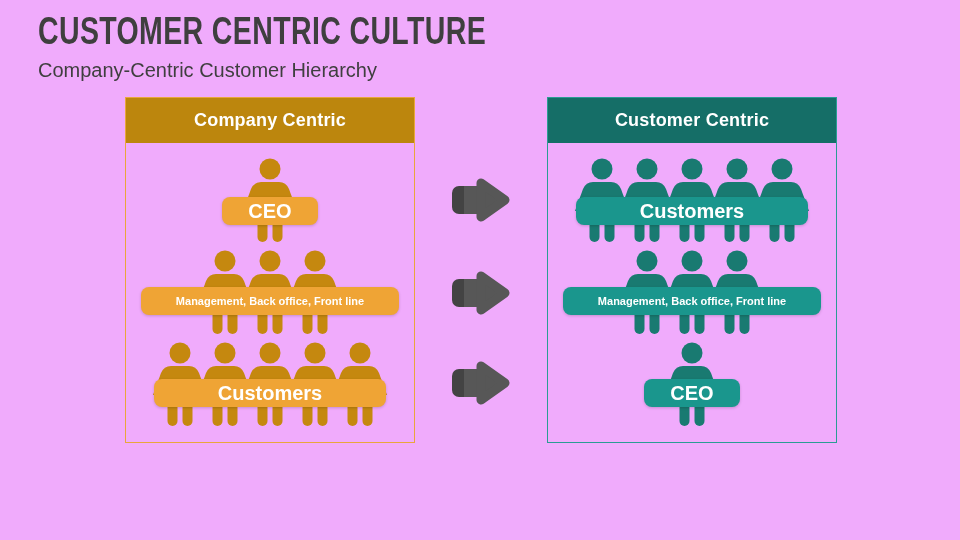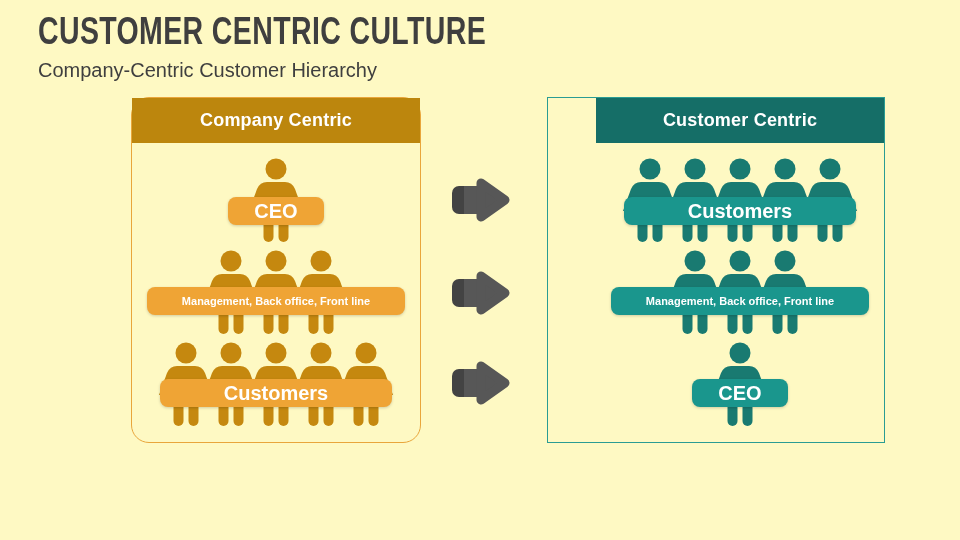--- a/index.html
+++ b/index.html
@@ -1,17 +1,17 @@
 <!DOCTYPE html>
 <html><head>
 <meta charset="utf-8">
 <style>
   html,body{margin:0;padding:0;}
   body{background:#F1F1F2;}
-  .slide{position:relative;width:960px;height:540px;background:#fef9c3;overflow:hidden;
+  .slide{position:relative;width:960px;height:540px;background:#f0abfc;overflow:hidden;
          font-family:"Liberation Sans",sans-serif;}
   .title{position:absolute;left:38px;top:10px;margin:0;font-size:38px;font-weight:700;
          color:#3F3F3F;white-space:nowrap;transform:scaleX(0.75);transform-origin:0 0;
          letter-spacing:0.5px;}
   .subtitle{position:absolute;left:38px;top:59px;font-size:20px;color:#3F3F3F;white-space:nowrap;}
   .panel{position:absolute;top:97px;width:288px;height:344px;border:1px solid #ccc;box-sizing:content-box;}
   .panel-header{height:45px;line-height:45px;text-align:center;color:#FFFFFF;
                 font-weight:700;font-size:18px;letter-spacing:0.2px;}
   .panel-content{position:relative;width:288px;height:299px;}
   .person{position:absolute;width:58px;height:84px;}
@@ -23,21 +23,21 @@
   .arrows{position:absolute;left:451px;top:0;width:64px;height:540px;}
   .arrow{position:absolute;left:0;width:62px;height:50px;}
 </style>
 </head>
 <body style="background: rgb(241, 241, 242);">
 
 <div class="slide">
   <h1 class="title">CUSTOMER CENTRIC CULTURE</h1>
   <div class="subtitle">Company-Centric Customer Hierarchy</div>
 
-  <div class="panel" id="panel-0" style="left: 131px; border-color: rgb(233, 166, 59); border-radius: 18px;">
+  <div class="panel" id="panel-0" style="left: 125px; border-color: rgb(233, 166, 59);">
     <div class="panel-header" style="background: rgb(188, 134, 13);">Company Centric</div>
     <div class="panel-content">
         <div class="person" style="left: 115px; top: 15px;">
           <svg viewBox="0 0 58 84" width="58" height="84" aria-hidden="true">
             <circle cx="29" cy="11" r="10.5" fill="#C5880F"></circle>
             <path d="M20 24 h18 q7 0 10 7 l8 22 h-54 l8 -22 q3 -7 10 -7 z" fill="#C5880F"></path>
             <rect x="16.5" y="50" width="10" height="34" rx="5" fill="#C5880F"></rect>
             <rect x="31.5" y="50" width="10" height="34" rx="5" fill="#C5880F"></rect>
           </svg>
         </div>
@@ -122,21 +122,21 @@
           <rect x="13" y="11" width="15" height="28" fill="#575757"></rect>
           <polygon points="30,8 54,25 30,42" fill="#575757" stroke="#575757" stroke-width="9" stroke-linejoin="round"></polygon>
         </svg></div>
       <div class="arrow" style="top: 358px;"><svg viewBox="0 0 62 50" width="62" height="50" aria-hidden="true">
           <rect x="1" y="11" width="22" height="28" rx="7" fill="#434343"></rect>
           <rect x="13" y="11" width="15" height="28" fill="#575757"></rect>
           <polygon points="30,8 54,25 30,42" fill="#575757" stroke="#575757" stroke-width="9" stroke-linejoin="round"></polygon>
         </svg></div>
     </div>
 
-  <div class="panel" id="panel-1" style="left: 547px; border-color: rgb(42, 156, 147); padding-left: 48px;">
+  <div class="panel" id="panel-1" style="left: 547px; border-color: rgb(42, 156, 147);">
     <div class="panel-header" style="background: rgb(21, 110, 103);">Customer Centric</div>
     <div class="panel-content">
         <div class="person" style="left: 25.4px; top: 15px;">
           <svg viewBox="0 0 58 84" width="58" height="84" aria-hidden="true">
             <circle cx="29" cy="11" r="10.5" fill="#197A71"></circle>
             <path d="M20 24 h18 q7 0 10 7 l8 22 h-54 l8 -22 q3 -7 10 -7 z" fill="#197A71"></path>
             <rect x="16.5" y="50" width="10" height="34" rx="5" fill="#197A71"></rect>
             <rect x="31.5" y="50" width="10" height="34" rx="5" fill="#197A71"></rect>
           </svg>
         </div>

